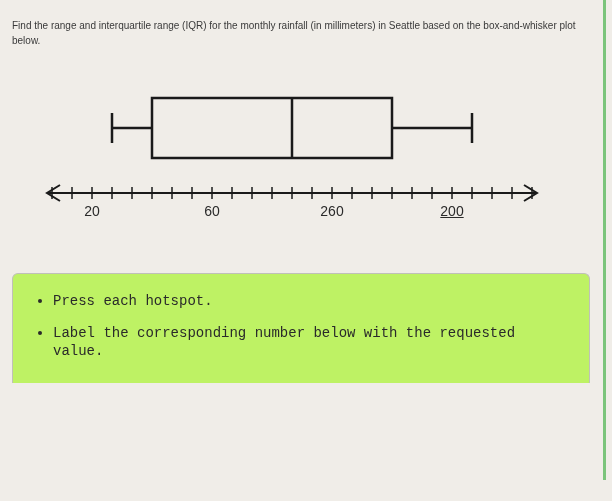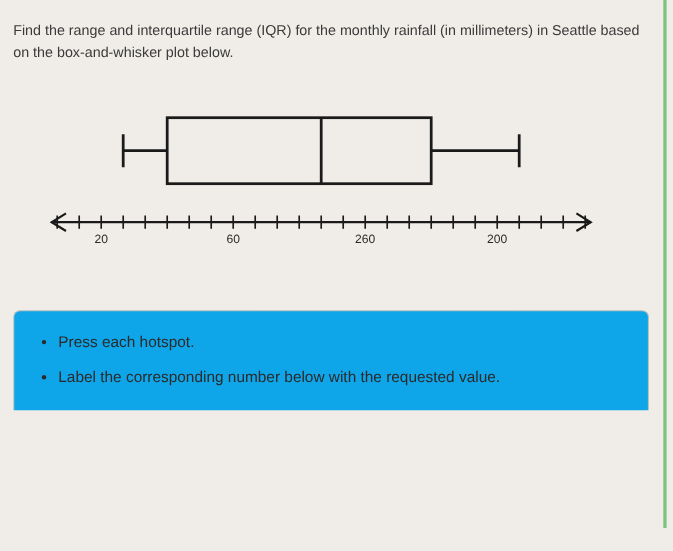--- a/index.html
+++ b/index.html
@@ -9,21 +9,21 @@
       width: 612px;
       height: 501px;
       position: relative;
       overflow: hidden;
     }
     .page {
       padding: 18px 22px 0 12px;
       position: relative;
     }
     .question-text {
-      font-size: 13px;
+      font-size: 10px;
       color: #3a3a3a;
       line-height: 1.5;
       margin-bottom: 40px;
     }
     .chart-title {
       font-size: 21px;
       font-weight: bold;
       color: #1a1a1a;
       margin-bottom: 20px;
     }
@@ -38,32 +38,33 @@
       top: 0;
       left: 0;
     }
     .axis {
       position: absolute;
       top: 90px;
       left: 0;
     }
     .tick-label {
       position: absolute;
-      font-size: 11px;
+      font-size: 14px;
       color: #2a2a2a;
       transform: translateX(-50%);
     }
     .instructions-box {
       margin-top: 35px;
       border-top: 1px solid #c0c0b8;
       border-left: 1px solid #c0c0b8;
       border-right: 1px solid #c0c0b8;
       border-radius: 6px 6px 0 0;
       padding: 18px 22px 8px 22px;
-      background: #0ea5e9;
+      background: #bef264;
+      font-family: Liberation Mono, monospace;
     }
     .instructions-box ul {
       list-style: disc;
       padding-left: 18px;
     }
     .instructions-box li {
       font-size: 14px;
       color: #2a2a2a;
       margin-bottom: 14px;
       line-height: 1.3;
@@ -131,21 +132,21 @@
       <line x1="420" y1="9" x2="420" y2="21" stroke="#1a1a1a" stroke-width="1.5"></line>
       <line x1="440" y1="9" x2="440" y2="21" stroke="#1a1a1a" stroke-width="1.5"></line>
       <line x1="460" y1="9" x2="460" y2="21" stroke="#1a1a1a" stroke-width="1.5"></line>
       <line x1="480" y1="9" x2="480" y2="21" stroke="#1a1a1a" stroke-width="1.5"></line>
       <line x1="500" y1="9" x2="500" y2="21" stroke="#1a1a1a" stroke-width="1.5"></line>
     </svg>
 
     <div class="tick-label" style="left:60px; top:115px;">20</div>
     <div class="tick-label" style="left:180px; top:115px;">60</div>
     <div class="tick-label" style="left:300px; top:115px;">260</div>
-    <div class="tick-label" style="left:420px; top:115px;">200</div>
+    <div class="tick-label" style="left:420px; top:115px;text-decoration:underline;">200</div>
   </div>
 
   <div class="instructions-box">
     <ul>
       <li>Press each hotspot.</li>
       <li>Label the corresponding number below with the requested value.</li>
     </ul>
   </div>
 </div>
 

